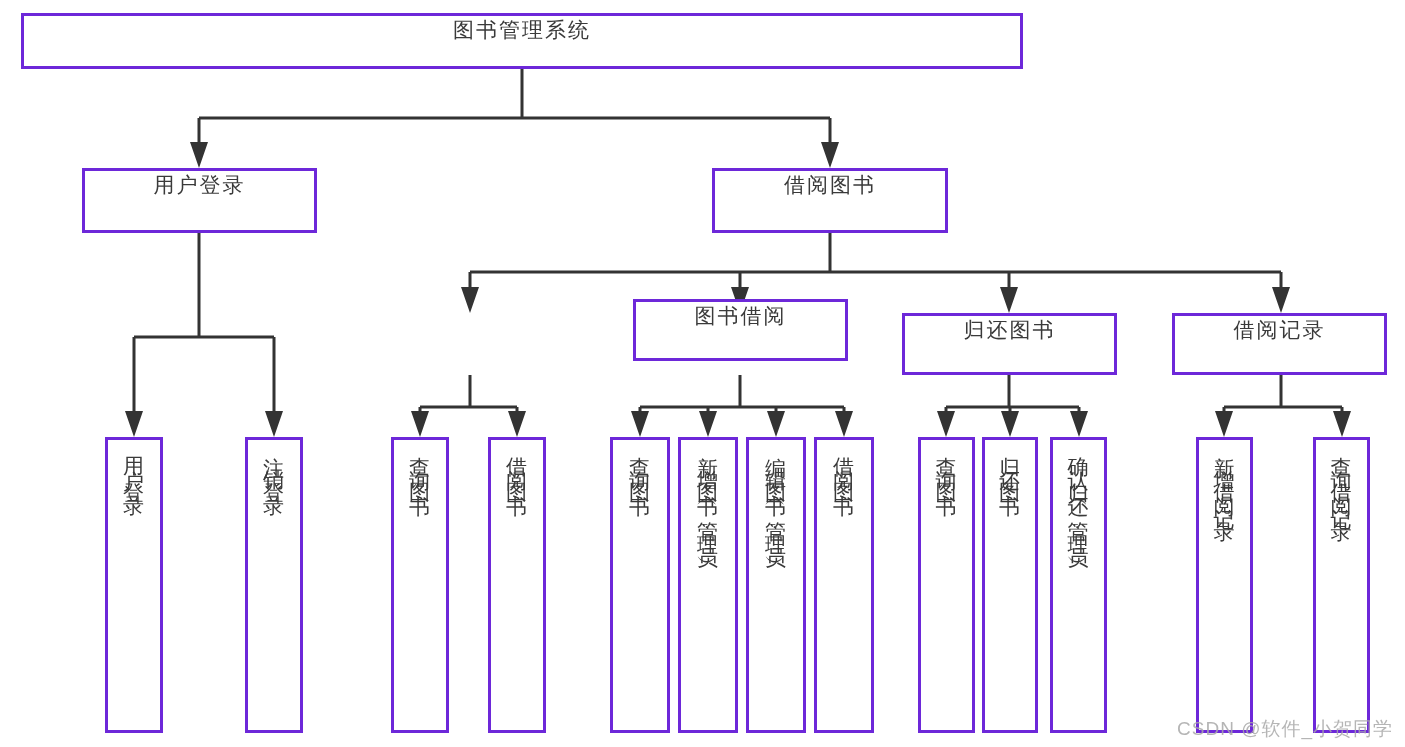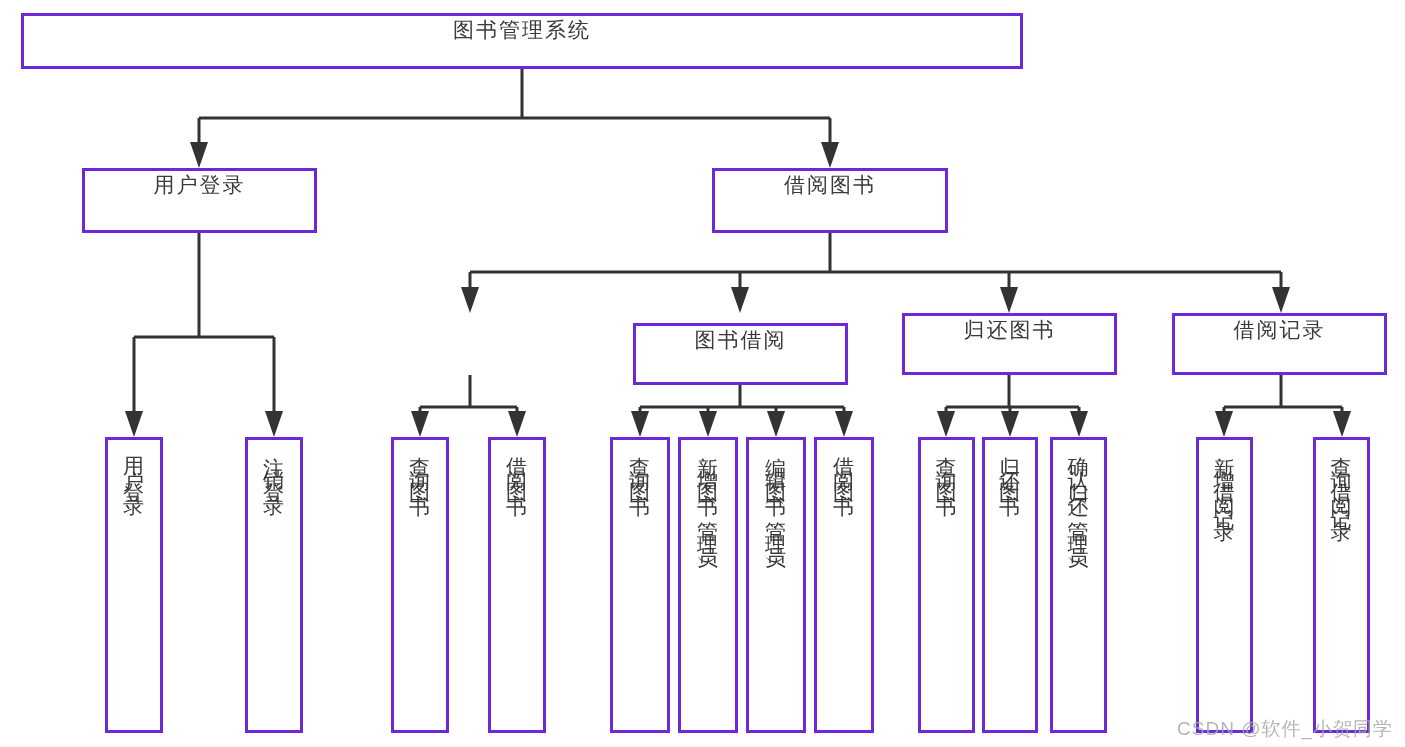--- a/index.html
+++ b/index.html
@@ -105,21 +105,21 @@
     <span class="hlabel">图书管理系统</span>
   </div>
 
   <div class="box" style="left:82px;top:168px;width:235px;height:65px">
     <span class="hlabel">用户登录</span>
   </div>
   <div class="box" style="left:712px;top:168px;width:236px;height:65px">
     <span class="hlabel">借阅图书</span>
   </div>
 
-  <div class="box" style="left:633px;top:323px;width:215px;height:62px">
+  <div class="box" style="left:633px;top:299px;width:215px;height:62px">
     <span class="hlabel">图书借阅</span>
   </div>
   <div class="box" style="left:902px;top:313px;width:215px;height:62px">
     <span class="hlabel">归还图书</span>
   </div>
   <div class="box" style="left:1172px;top:313px;width:215px;height:62px">
     <span class="hlabel">借阅记录</span>
   </div>
 
   <div class="box vbox" style="left:105px;top:437px;width:58px;height:296px">

